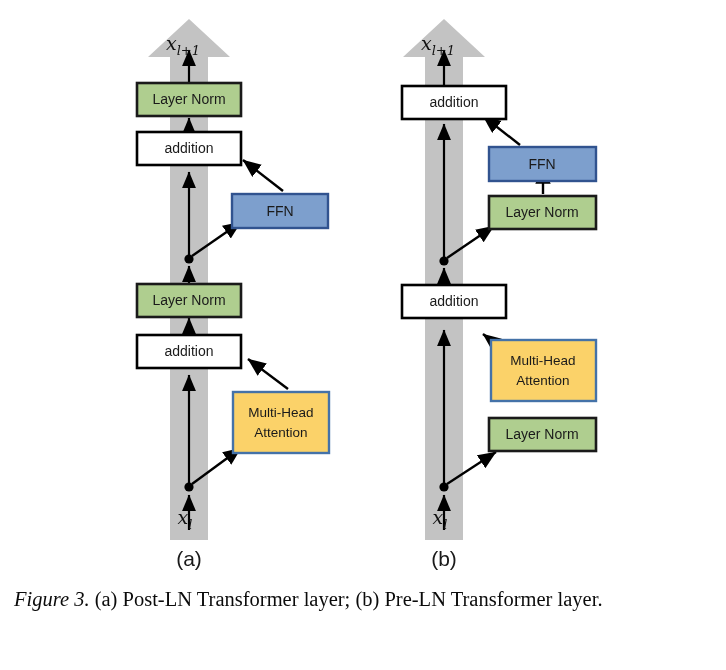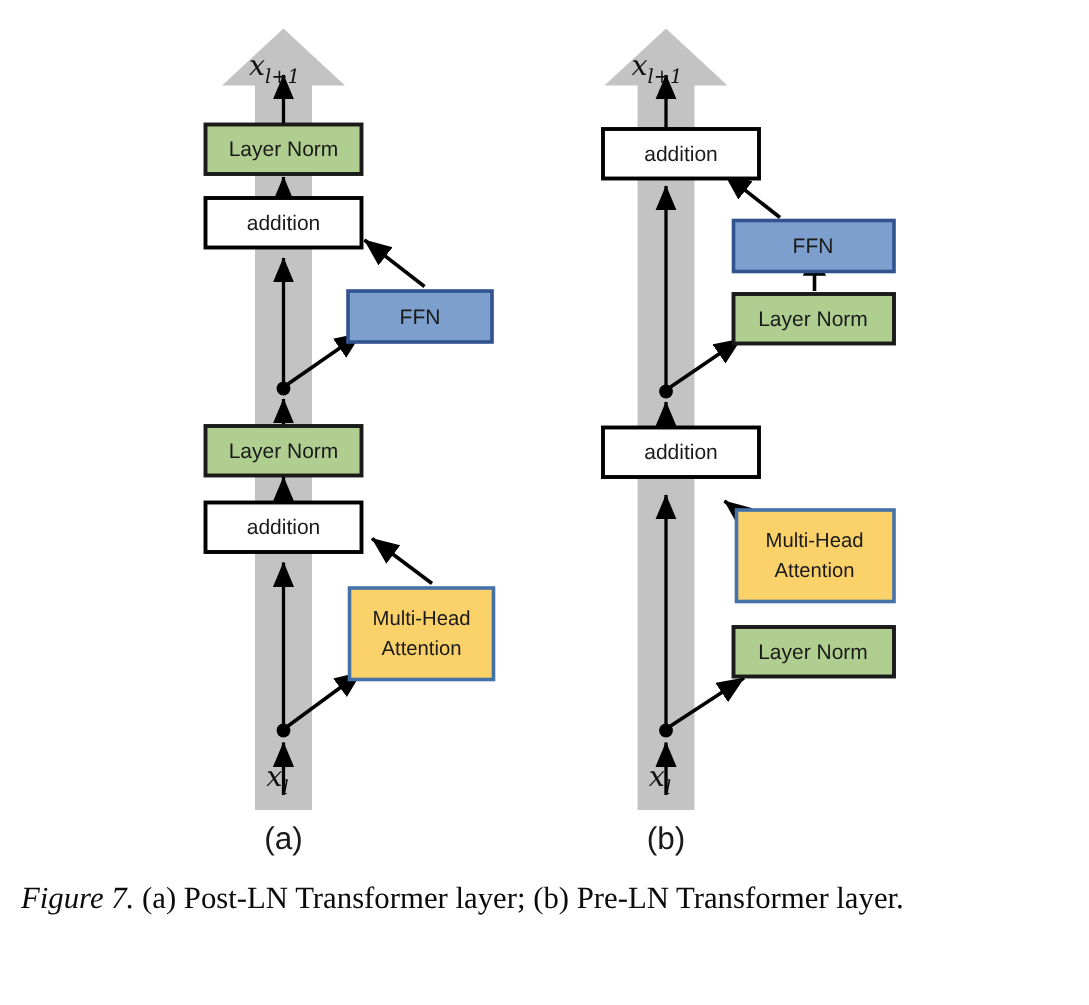--- a/index.html
+++ b/index.html
@@ -208,15 +208,15 @@
       <g>
         <text class="var-label" x="440" y="524">
           <tspan>x</tspan><tspan class="var-sub" dy="5">l</tspan>
         </text>
       </g>
 
       <text class="panel-label" x="444" y="566">(b)</text>
     </g>
   </svg>
 
-  <div id="caption"><span class="figno">Figure 7.</span><span> (a) Post-LN Transformer layer; (b) Pre-LN Transformer layer.</span></div>
+  <div id="caption"><span class="figno">Figure 3.</span><span> (a) Post-LN Transformer layer; (b) Pre-LN Transformer layer.</span></div>
 
 </div>
 
 </body></html>

